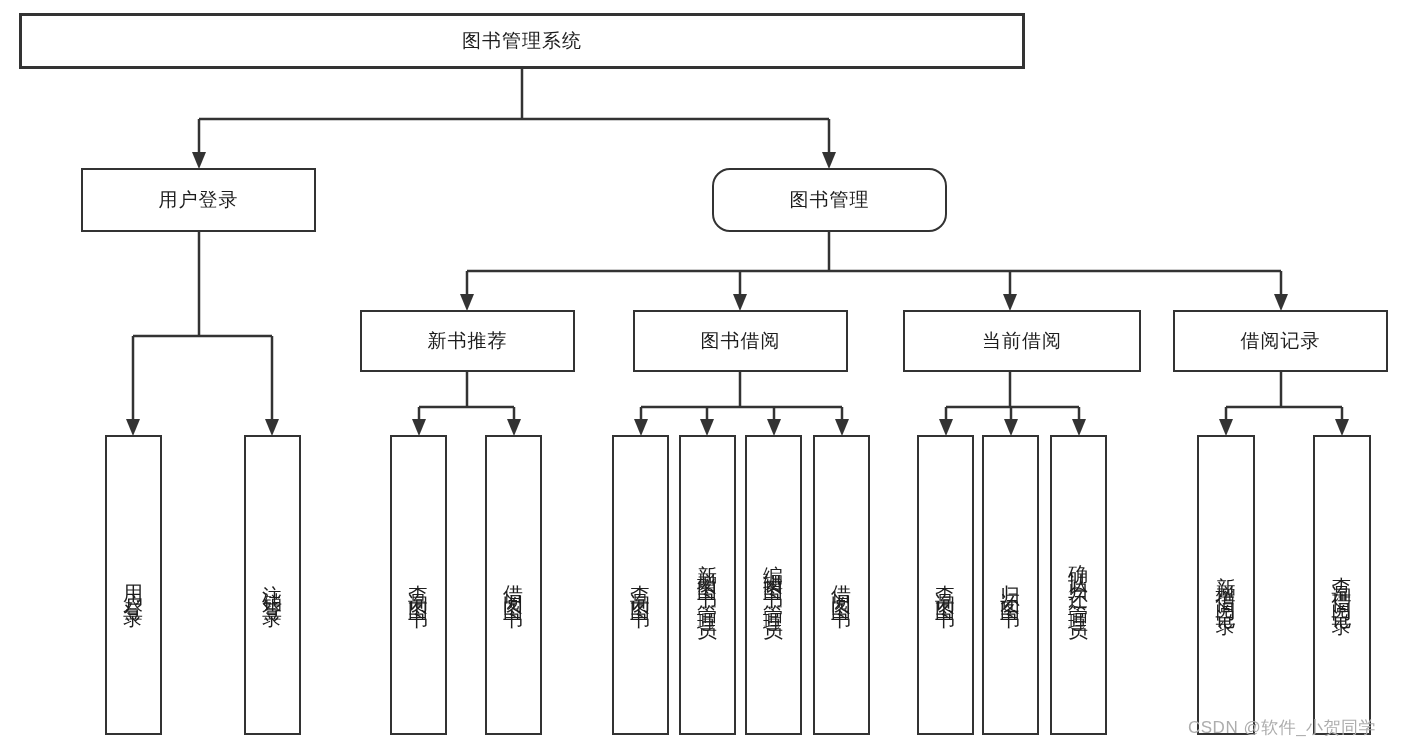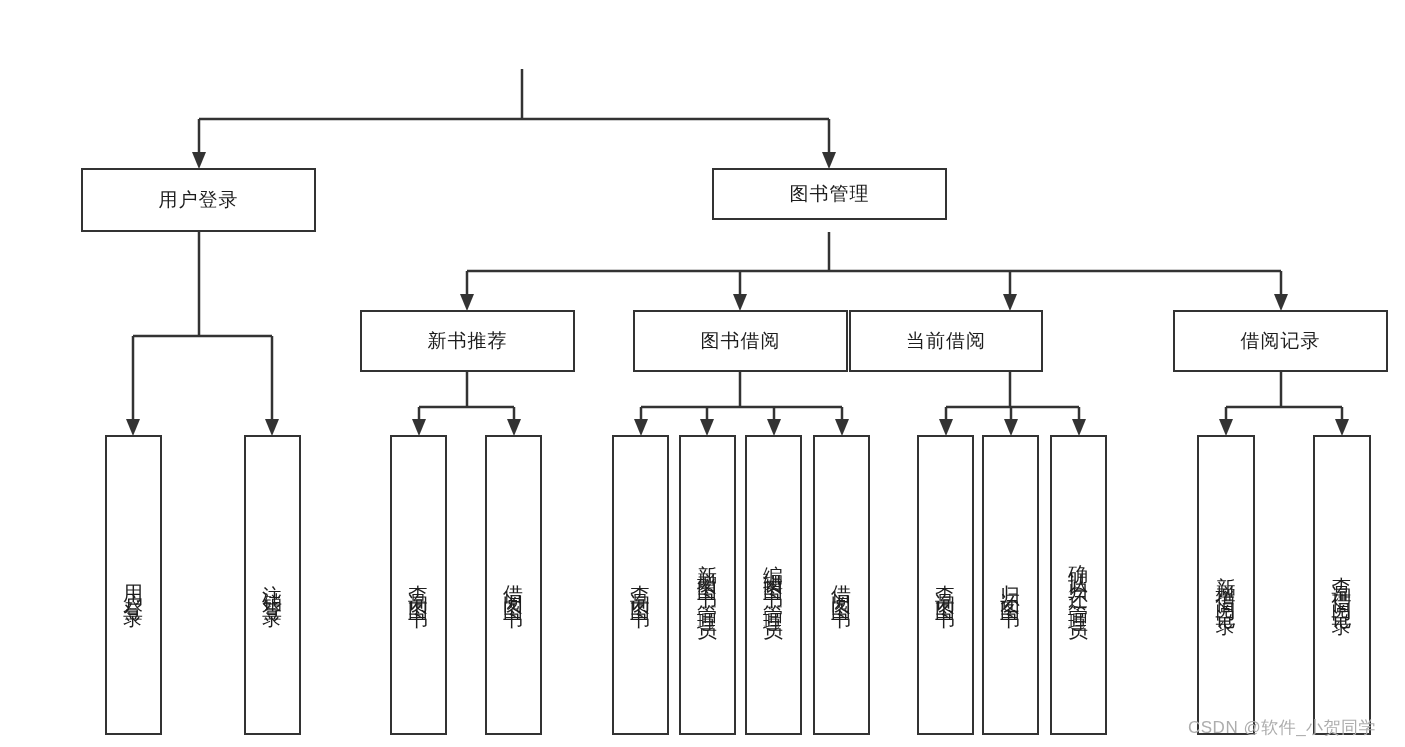--- a/index.html
+++ b/index.html
@@ -106,35 +106,38 @@
       <polygon points="767,419 781,419 774,436"></polygon>
       <polygon points="835,419 849,419 842,436"></polygon>
       <polygon points="939,419 953,419 946,436"></polygon>
       <polygon points="1004,419 1018,419 1011,436"></polygon>
       <polygon points="1072,419 1086,419 1079,436"></polygon>
       <polygon points="1219,419 1233,419 1226,436"></polygon>
       <polygon points="1335,419 1349,419 1342,436"></polygon>
     </g>
   </svg>
 
+  <div class="box root h" style="left:19px; top:13px; width:1006px; height:56px;">
+    <span>图书管理系统</span>
+  </div>
 
   <div class="box h" style="left:81px; top:168px; width:235px; height:64px;">
     <span>用户登录</span>
   </div>
-  <div class="box h" style="left:712px; top:168px; width:235px; height:52px;">
+  <div class="box h" style="left:712px; top:168px; width:235px; height:64px;border-radius:18px;">
     <span>图书管理</span>
   </div>
 
   <div class="box h" style="left:633px; top:310px; width:215px; height:62px;">
     <span>图书借阅</span>
   </div>
   <div class="box h" style="left:360px; top:310px; width:215px; height:62px;">
     <span>新书推荐</span>
   </div>
-  <div class="box h" style="left:849px; top:310px; width:194px; height:62px;">
+  <div class="box h" style="left:903px; top:310px; width:238px; height:62px;">
     <span>当前借阅</span>
   </div>
   <div class="box h" style="left:1173px; top:310px; width:215px; height:62px;">
     <span>借阅记录</span>
   </div>
 
   <div class="box v" style="left:105px; top:435px; width:57px; height:300px;">
     <span>用户登录</span>
   </div>
   <div class="box v" style="left:244px; top:435px; width:57px; height:300px;">

